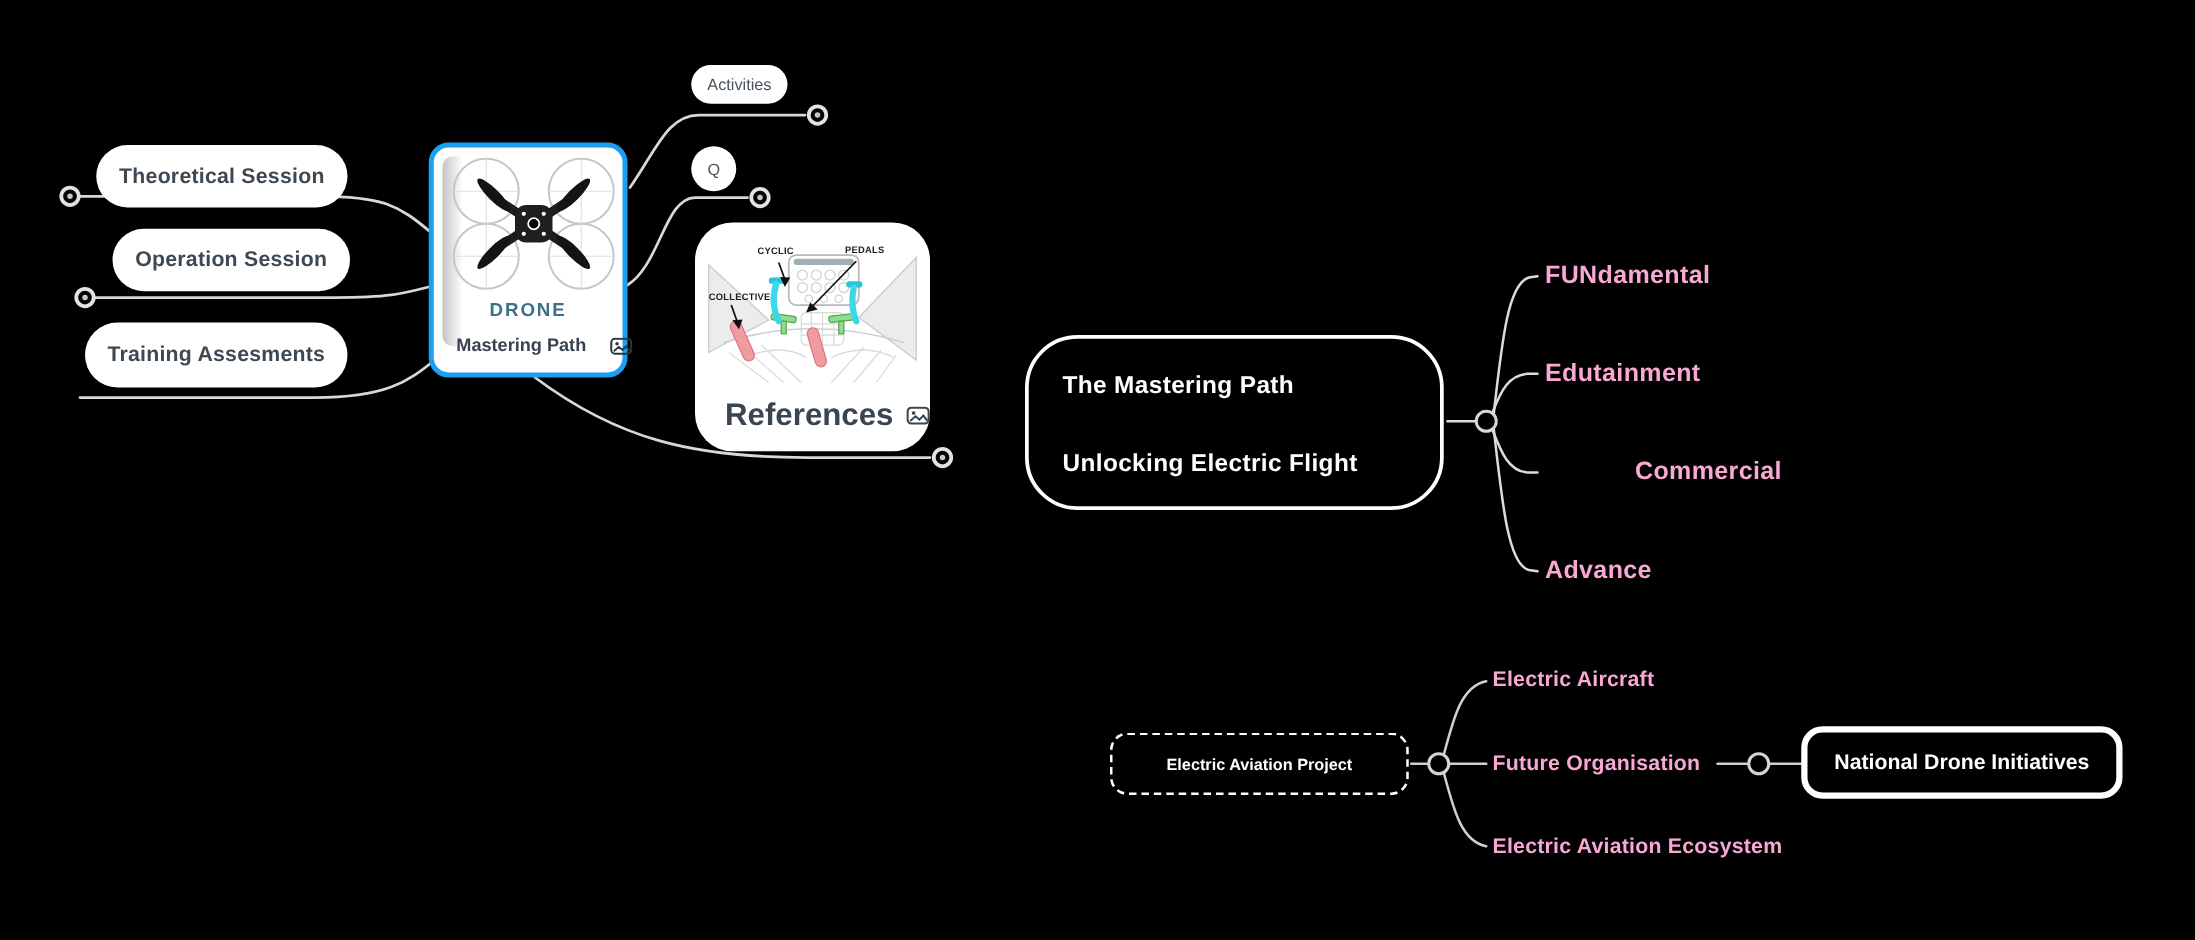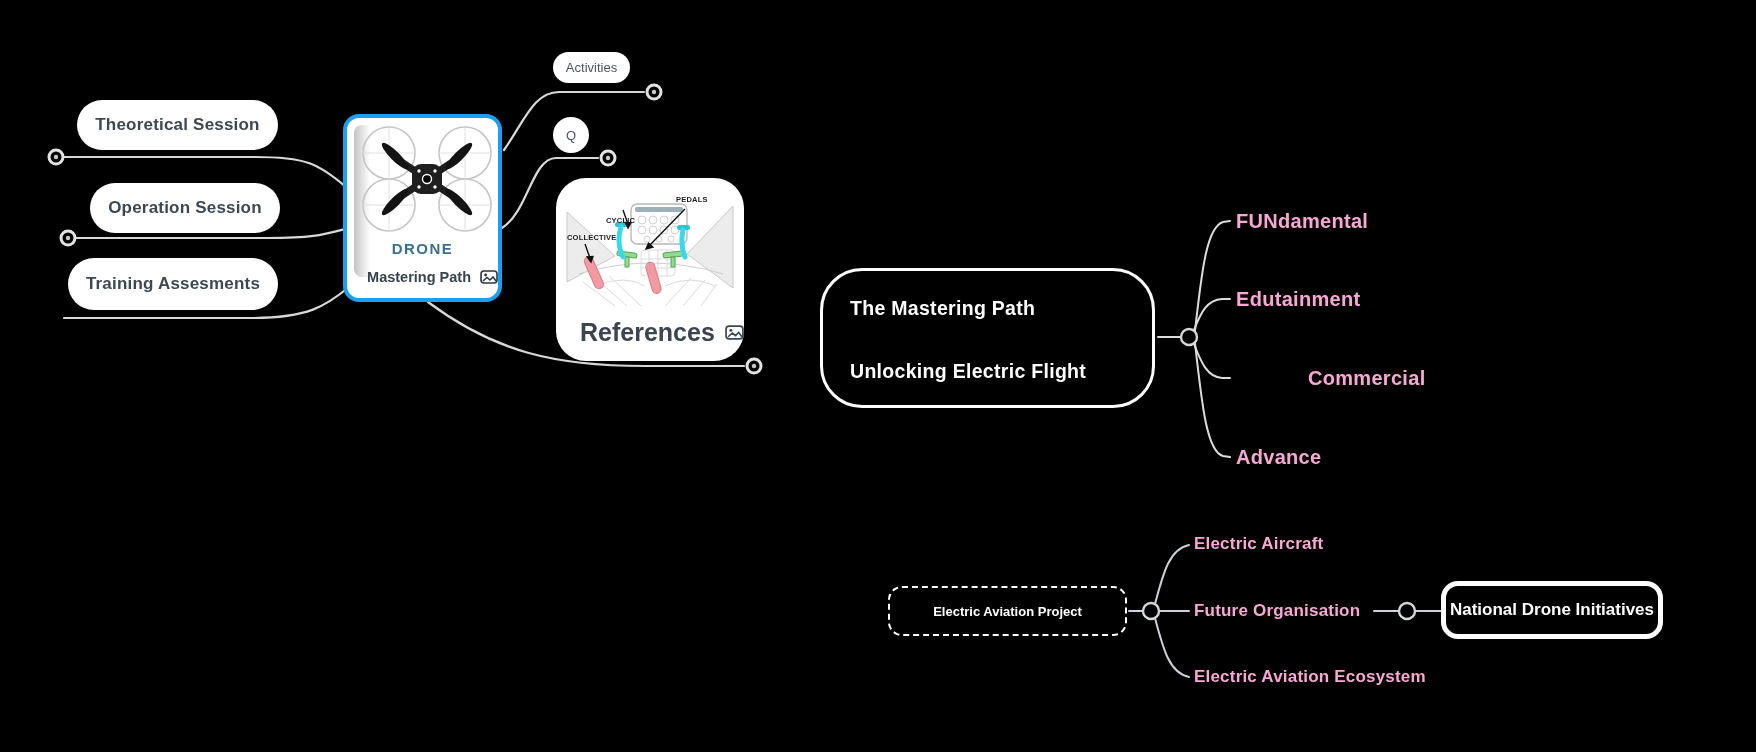--- a/index.html
+++ b/index.html
@@ -22,22 +22,22 @@
   }
   .photo-shade{
     position:absolute;left:7px;top:7px;width:16px;height:152px;border-radius:8px 0 0 8px;
     background:linear-gradient(to right,#c4c4c4,rgba(255,255,255,0));
   }
   .drone-title{
     position:absolute;top:122px;left:0;width:100%;text-align:center;
     color:#3f7089;font-weight:700;font-size:15px;letter-spacing:1.5px;
   }
   .label-row{
-    position:absolute;bottom:13px;left:0;width:100%;display:flex;align-items:center;
-    justify-content:flex-end;gap:9px;color:#39434e;font-weight:600;font-size:14.5px;
+    position:absolute;bottom:13px;left:13px;width:100%;display:flex;align-items:center;
+    justify-content:center;gap:19px;color:#39434e;font-weight:600;font-size:14.5px;
   }
   .ref-card{background:#fff;border-radius:30px;}
   .ref-row{
     position:absolute;bottom:14px;left:24px;display:flex;align-items:center;gap:10px;
     color:#3a4550;font-weight:700;font-size:25px;
   }
   .diag-label{
     position:absolute;color:#1d1d1d;font-weight:700;font-size:7.5px;letter-spacing:.2px;z-index:3;
   }
   .root2{
@@ -111,21 +111,21 @@
       <path d="M 1155 604 C 1163 574 1169 549 1189 545"></path>
       <path d="M 1160 611 L 1189 611"></path>
       <path d="M 1155 618 C 1163 648 1169 673 1189 677"></path>
       <path d="M 1374 611 L 1398 611"></path>
       <path d="M 1416 611 L 1441 611"></path>
     </g>
     <circle cx="1151" cy="611" r="8" fill="#000" stroke="#d6d6d6" stroke-width="2.4"></circle>
     <circle cx="1407" cy="611" r="8" fill="#000" stroke="#d6d6d6" stroke-width="2.4"></circle>
   </svg>
 
-  <div class="node pill" style="left:77px;top:100px;width:201px;height:50px;">
+  <div class="node pill" style="left:77px;top:116px;width:201px;height:50px;">
     <span>Theoretical Session</span>
   </div>
   <div class="node pill" style="left:90px;top:183px;width:190px;height:50px;">
     <span>Operation Session</span>
   </div>
   <div class="node pill" style="left:68px;top:258px;width:210px;height:52px;">
     <span>Training Assesments</span>
   </div>
 
   <div class="node small-pill" style="left:553px;top:52px;width:77px;height:31px;">
@@ -234,21 +234,21 @@
       </g>
       <g stroke="#111" stroke-width="1.4" fill="#111">
         <line x1="58" y1="16" x2="63" y2="30"></line>
           <polygon points="63,34 60.2,28.4 66,28.6"></polygon>
         <line x1="120" y1="15" x2="84" y2="52"></line>
           <polygon points="81,55 83.5,49.2 87.8,53.2"></polygon>
         <line x1="20" y1="50" x2="25" y2="64"></line>
           <polygon points="26,68 22.2,62.8 28,62.4"></polygon>
       </g>
     </svg>
-    <span class="diag-label" style="left:50px;top:18px;margin-top:20px;">CYCLIC</span>
+    <span class="diag-label" style="left:50px;top:18px;">CYCLIC</span>
     <span class="diag-label" style="left:120px;top:17px;">PEDALS</span>
     <span class="diag-label" style="left:11px;top:55px;">COLLECTIVE</span>
 
     <div class="ref-row">
       <span>References</span>
       <svg width="19" height="15" viewBox="0 0 18 14">
         <rect x="1" y="1" width="16" height="12" rx="3" fill="none" stroke="#3a4550" stroke-width="1.6"></rect>
         <circle cx="5.6" cy="5" r="1.4" fill="#3a4550"></circle>
         <path d="M3 11 l4 -3.5 3 2.5 3 -3 3 4" fill="none" stroke="#3a4550" stroke-width="1.5"></path>
       </svg>
@@ -266,17 +266,17 @@
   <div class="free-label big-label" style="left:1236px;top:457px;">Advance</div>
 
   <div class="node dashed-node" style="left:888px;top:586px;width:239px;height:50px;">
     <span>Electric Aviation Project</span>
   </div>
 
   <div class="free-label mid-label" style="left:1194px;top:544px;">Electric Aircraft</div>
   <div class="free-label mid-label" style="left:1194px;top:611px;">Future Organisation</div>
   <div class="free-label mid-label" style="left:1194px;top:677px;">Electric Aviation Ecosystem</div>
 
-  <div class="node ndi-node" style="left:1441px;top:581px;width:222px;height:58px;">
+  <div class="node ndi-node" style="left:1441px;top:581px;width:257px;height:58px;">
     <span>National Drone Initiatives</span>
   </div>
 
 </div>
 
 </body></html>

